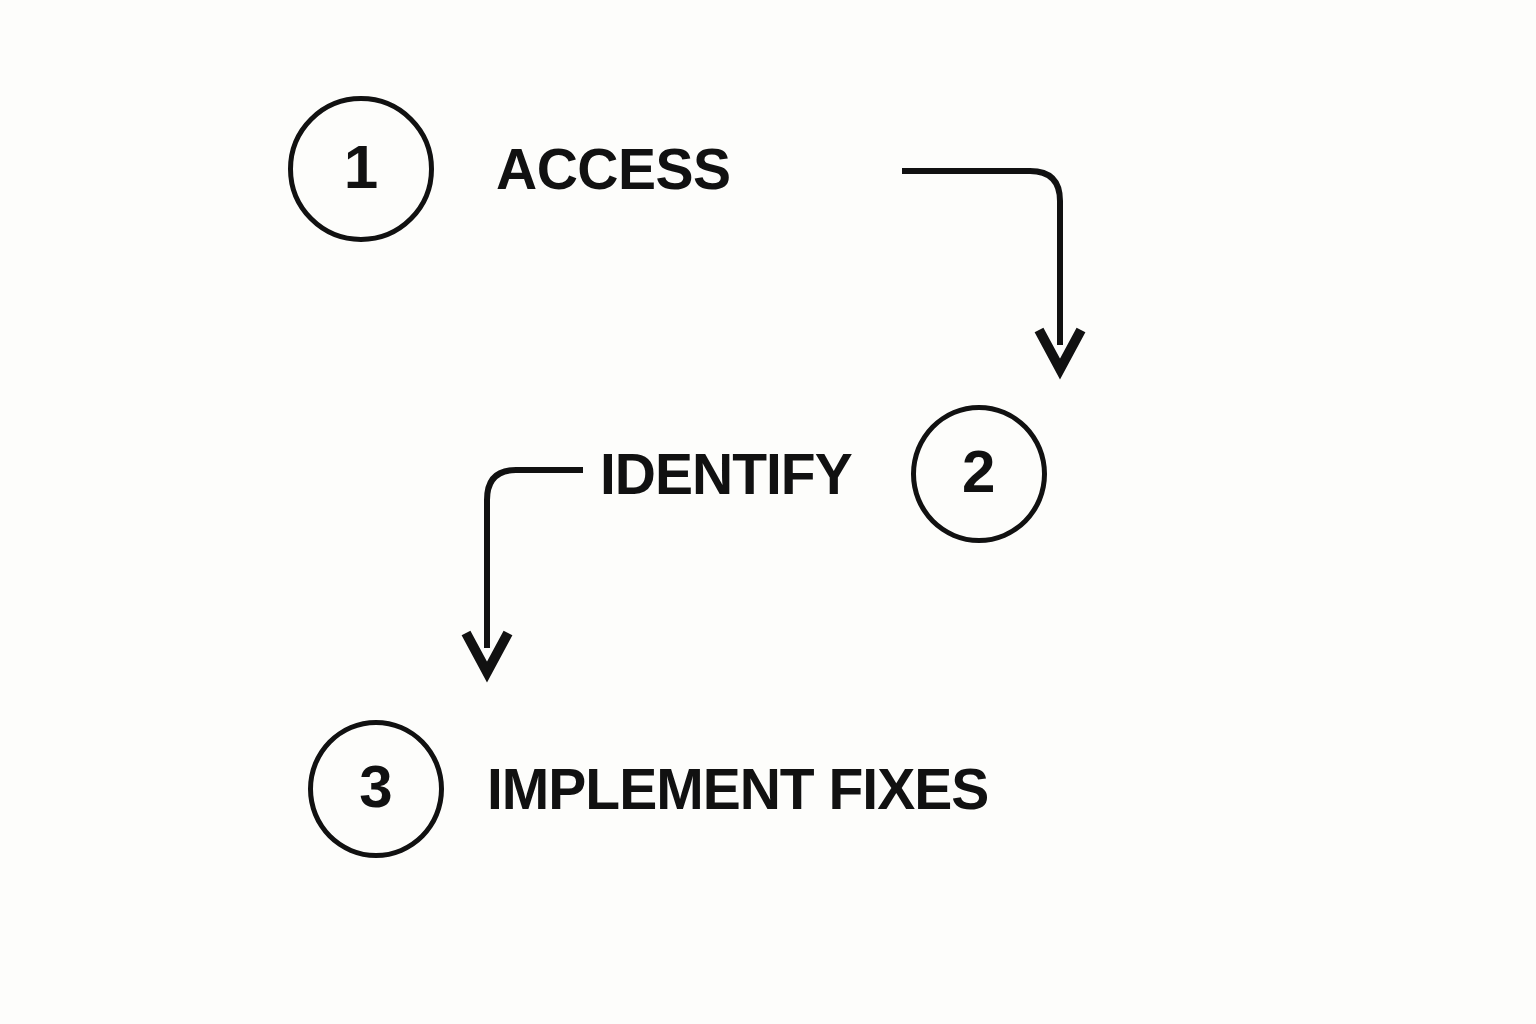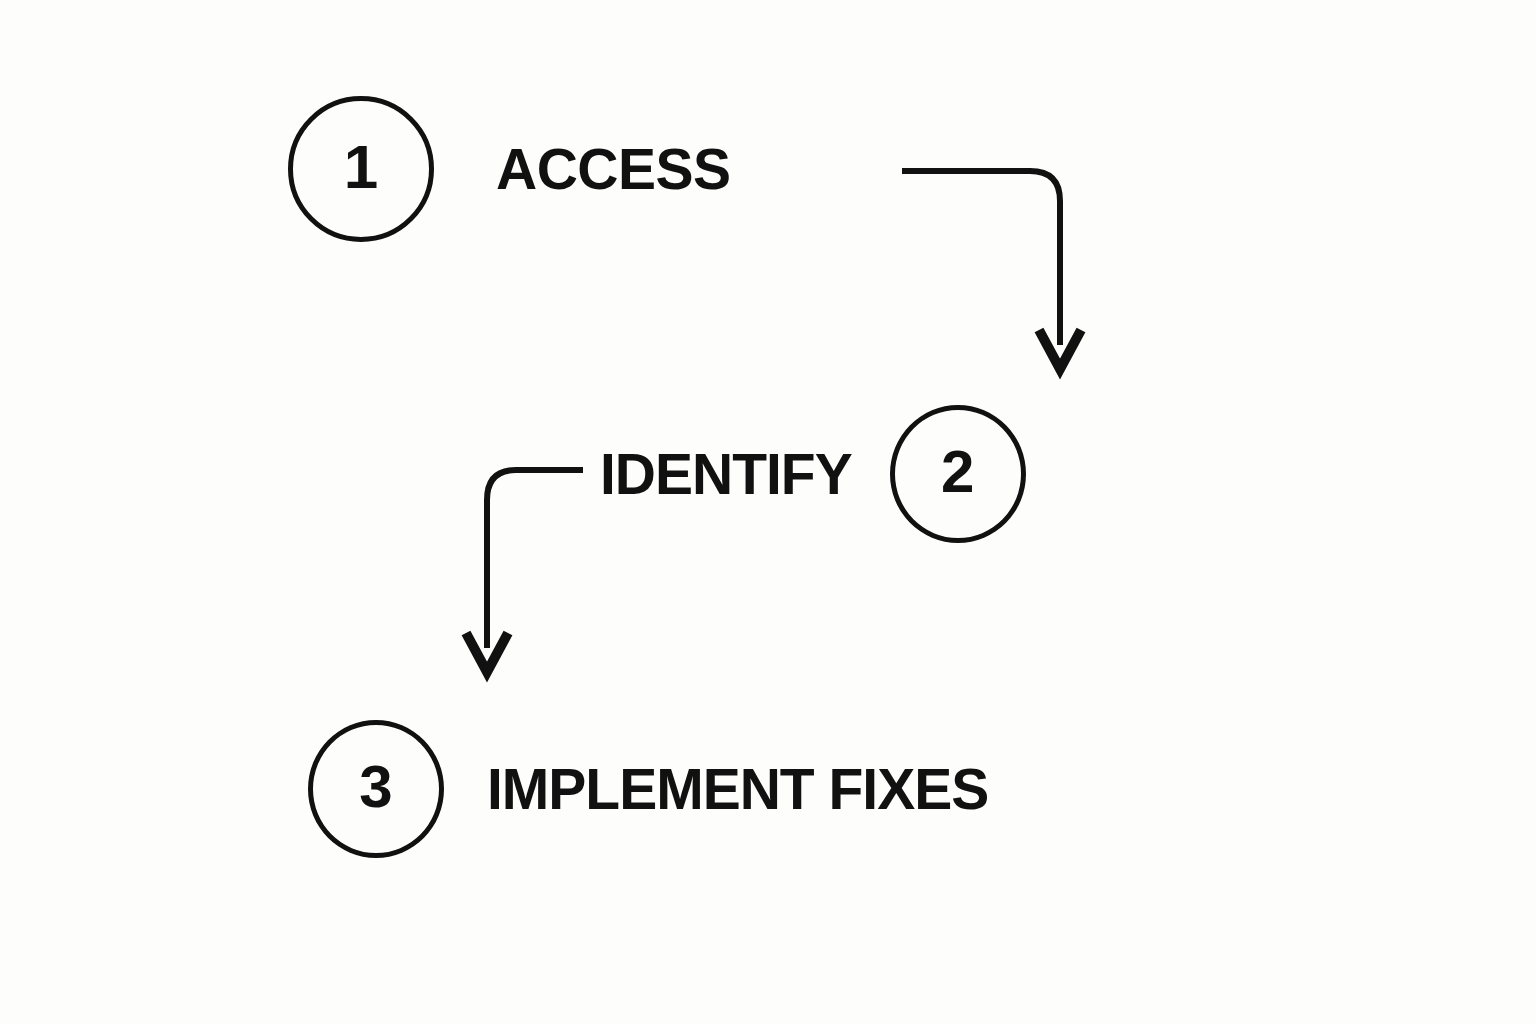--- a/index.html
+++ b/index.html
@@ -74,21 +74,21 @@
     letter-spacing: -0.5px;
     white-space: nowrap;
     text-transform: uppercase;
   }
   .step-1 .step-label {
     margin-left: 62px;
     text-align: left;
   }
   .step-2 .step-label {
     text-align: right;
-    margin-right: 38px;
+    margin-right: 59px;
     letter-spacing: -1px;
   }
   .step-3 .step-label {
     margin-left: 43px;
     text-align: right;
     letter-spacing: -1px;
   }
   .label-line { display: block; }
 </style>
 </head>

